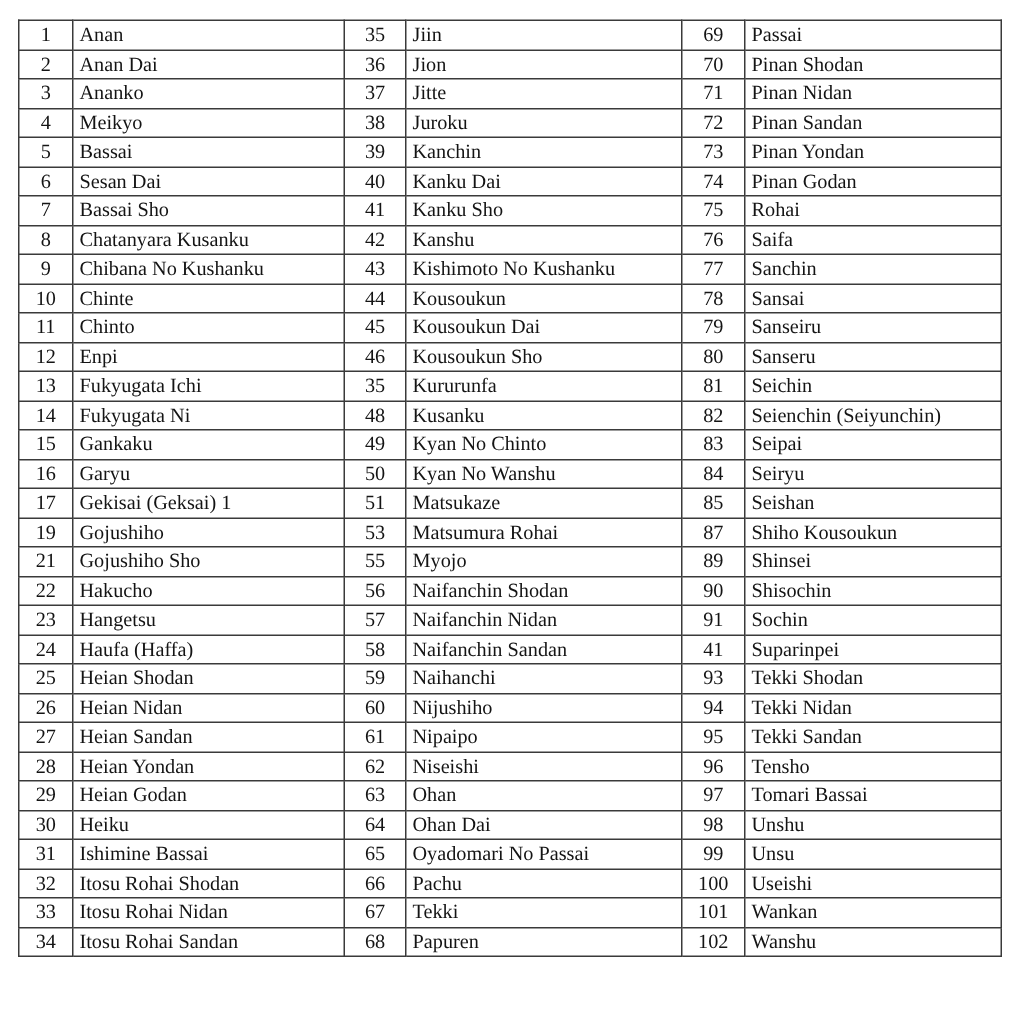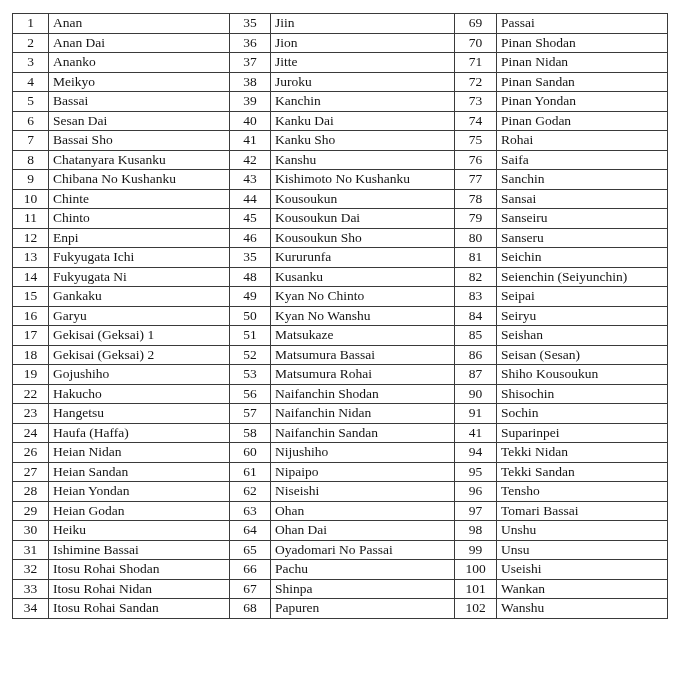--- a/index.html
+++ b/index.html
@@ -186,36 +186,36 @@
         </tr>
         <tr>
           <td class="num">17</td>
           <td class="name">Gekisai (Geksai) 1</td>
           <td class="num">51</td>
           <td class="name">Matsukaze</td>
           <td class="num">85</td>
           <td class="name">Seishan</td>
         </tr>
         <tr>
-          <td class="num">18</td>
-          <td class="name">Gekisai (Geksai) 2</td>
-          <td class="num">52</td>
-          <td class="name">Matsumura Bassai</td>
-          <td class="num">86</td>
-          <td class="name">Seisan (Sesan)</td>
-        </tr>
-        <tr>
           <td class="num">19</td>
           <td class="name">Gojushiho</td>
           <td class="num">53</td>
           <td class="name">Matsumura Rohai</td>
           <td class="num">87</td>
           <td class="name">Shiho Kousoukun</td>
         </tr>
         <tr>
+          <td class="num">21</td>
+          <td class="name">Gojushiho Sho</td>
+          <td class="num">55</td>
+          <td class="name">Myojo</td>
+          <td class="num">89</td>
+          <td class="name">Shinsei</td>
+        </tr>
+        <tr>
           <td class="num">22</td>
           <td class="name">Hakucho</td>
           <td class="num">56</td>
           <td class="name">Naifanchin Shodan</td>
           <td class="num">90</td>
           <td class="name">Shisochin</td>
         </tr>
         <tr>
           <td class="num">23</td>
           <td class="name">Hangetsu</td>
@@ -226,20 +226,28 @@
         </tr>
         <tr>
           <td class="num">24</td>
           <td class="name">Haufa (Haffa)</td>
           <td class="num">58</td>
           <td class="name">Naifanchin Sandan</td>
           <td class="num">41</td>
           <td class="name">Suparinpei</td>
         </tr>
         <tr>
+          <td class="num">25</td>
+          <td class="name">Heian Shodan</td>
+          <td class="num">59</td>
+          <td class="name">Naihanchi</td>
+          <td class="num">93</td>
+          <td class="name">Tekki Shodan</td>
+        </tr>
+        <tr>
           <td class="num">26</td>
           <td class="name">Heian Nidan</td>
           <td class="num">60</td>
           <td class="name">Nijushiho</td>
           <td class="num">94</td>
           <td class="name">Tekki Nidan</td>
         </tr>
         <tr>
           <td class="num">27</td>
           <td class="name">Heian Sandan</td>
@@ -285,21 +293,21 @@
           <td class="name">Itosu Rohai Shodan</td>
           <td class="num">66</td>
           <td class="name">Pachu</td>
           <td class="num">100</td>
           <td class="name">Useishi</td>
         </tr>
         <tr>
           <td class="num">33</td>
           <td class="name">Itosu Rohai Nidan</td>
           <td class="num">67</td>
-          <td class="name">Shinpa</td>
+          <td class="name">Tekki</td>
           <td class="num">101</td>
           <td class="name">Wankan</td>
         </tr>
         <tr>
           <td class="num">34</td>
           <td class="name">Itosu Rohai Sandan</td>
           <td class="num">68</td>
           <td class="name">Papuren</td>
           <td class="num">102</td>
           <td class="name">Wanshu</td>

